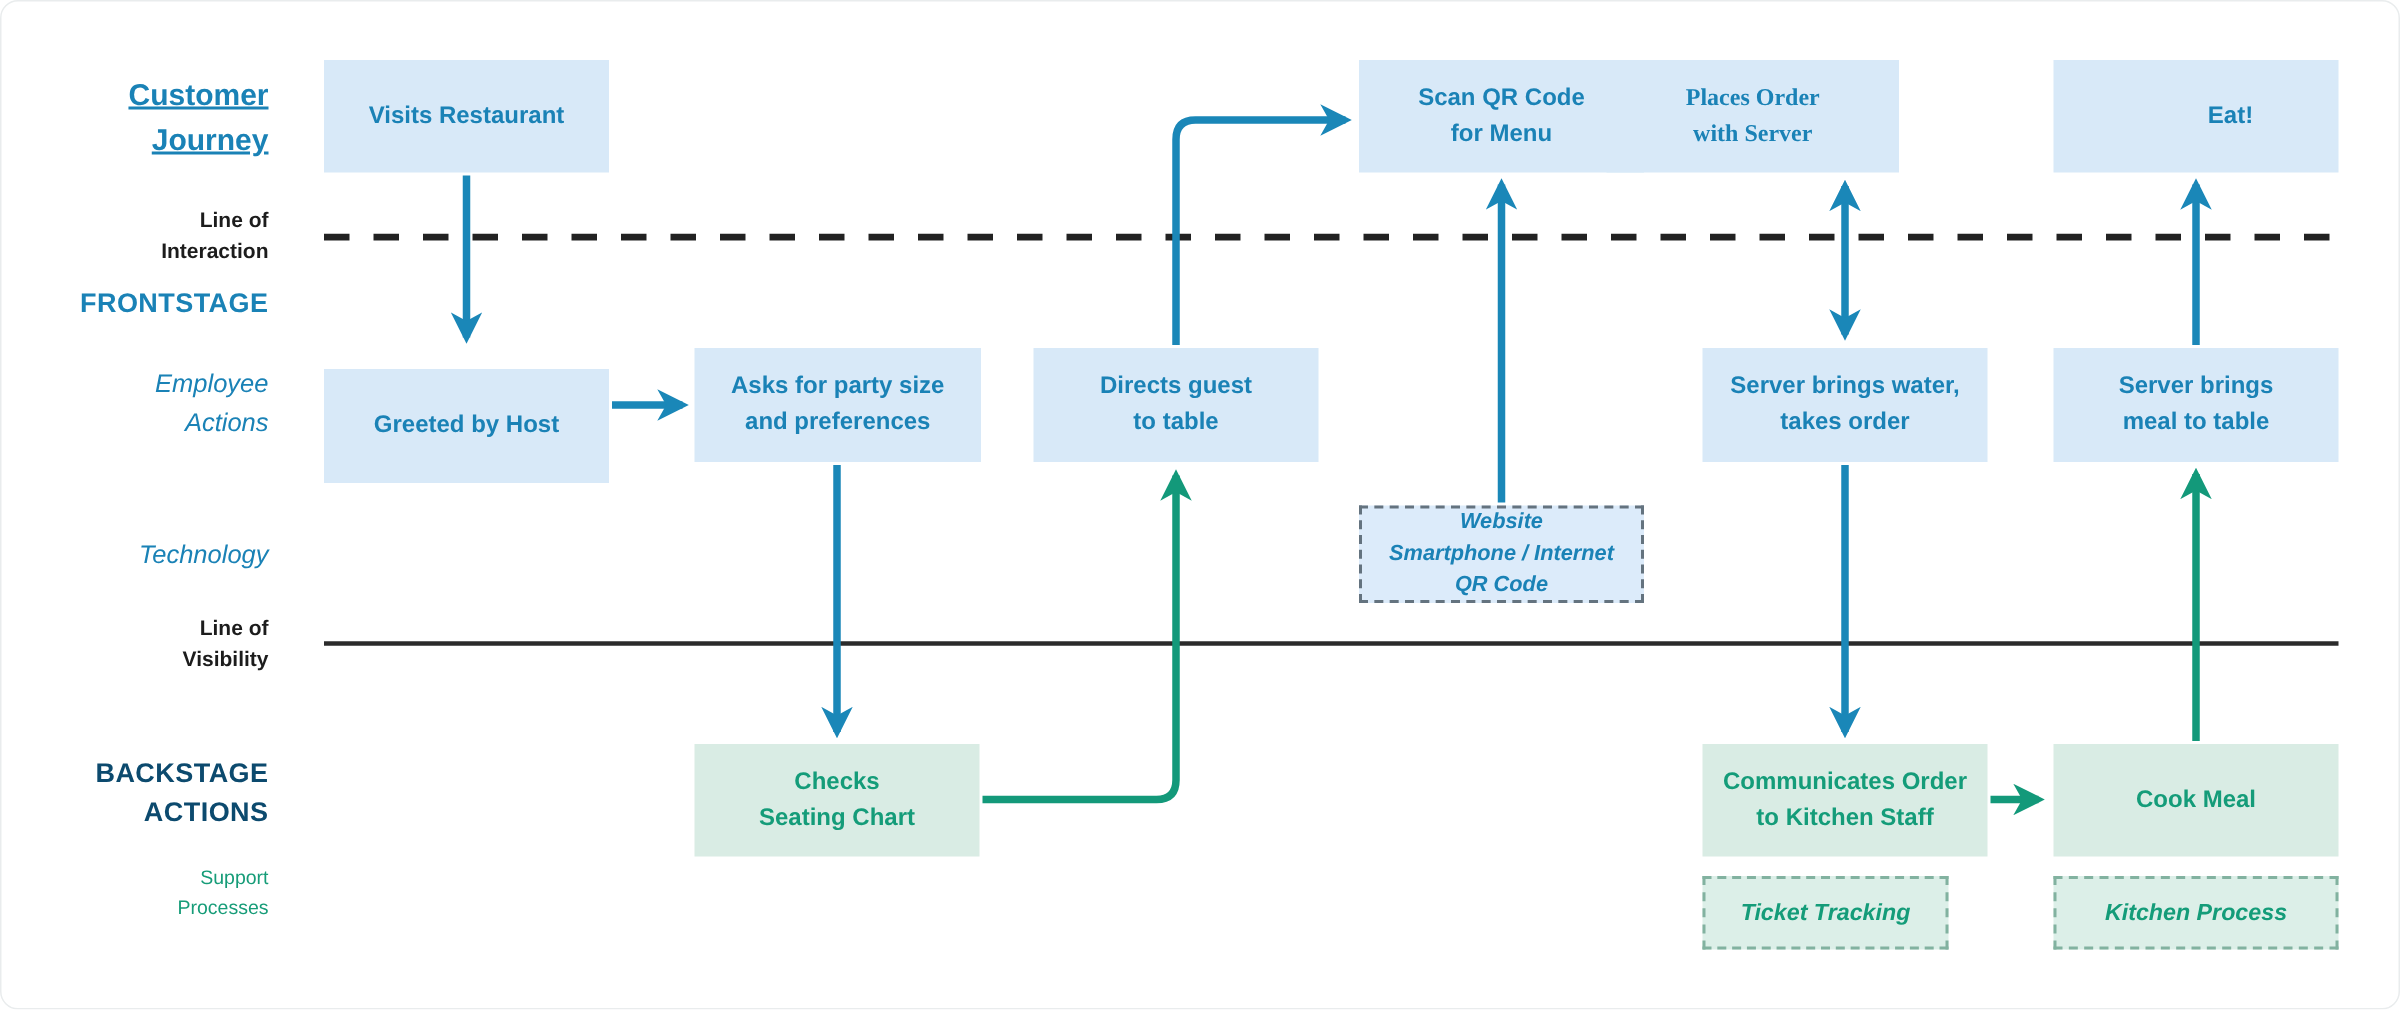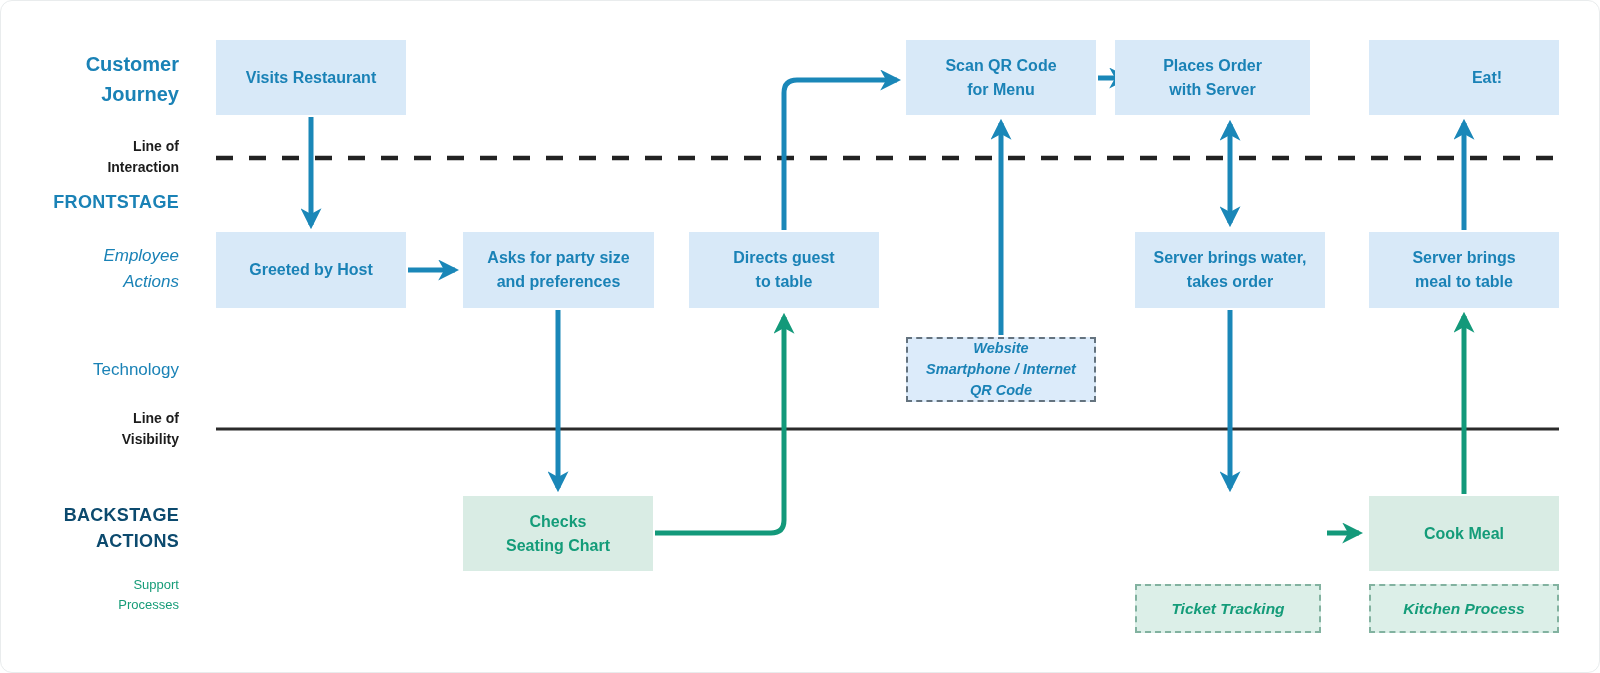--- a/index.html
+++ b/index.html
@@ -24,25 +24,25 @@
     width: 1600px; height: 673px;
   }
   
   .lane-label {
     position: absolute;
     left: 0;
     width: 178px;
     text-align: right;
     white-space: pre-line;
   }
-  .lbl-customer   { top: 48px;  font-size: 20px; font-weight: 700; color: #1a82b6; line-height: 1.5; }
+  .lbl-customer   { top: 48px;  font-size: 20px; font-weight: 700; color: #1a82b6; line-height: 1.5; text-decoration: underline; }
   .lbl-interaction{ top: 135px; font-size: 14px; font-weight: 700; color: #1c1c1c; line-height: 1.5; }
   .lbl-frontstage { top: 191px; font-size: 18px; font-weight: 700; color: #1a82b6; letter-spacing: .3px; }
   .lbl-employee   { top: 242px; font-size: 17px; font-style: italic; color: #1a82b6; line-height: 1.5; }
-  .lbl-technology { top: 359px; font-size: 17px; color: #1a82b6; }
+  .lbl-technology { top: 359px; font-size: 17px; font-style: italic; color: #1a82b6; }
   .lbl-visibility { top: 407px; font-size: 14px; font-weight: 700; color: #1c1c1c; line-height: 1.5; }
   .lbl-backstage  { top: 501px; font-size: 18px; font-weight: 700; color: #0c4a6e; line-height: 1.45; letter-spacing: .3px; }
   .lbl-support    { top: 574px; font-size: 13px; color: #169c78; line-height: 1.55; }
   
   .node {
     position: absolute;
     box-sizing: border-box;
     display: flex;
     align-items: center;
     justify-content: center;
@@ -59,32 +59,32 @@
     font-style: italic; font-size: 14.5px; line-height: 1.45;
   }
   .support-node {
     background: #dcefe8; color: #149c79;
     border: 2px dashed #82b2a0;
     font-style: italic; font-size: 15.5px;
   }
   
   .n-visits   { left: 215px;  top: 39px;  width: 190px; height: 75px; }
   .n-scanqr   { left: 905px;  top: 39px;  width: 190px; height: 75px; }
-  .n-places   { left: 1114px; top: 39px;  width: 195px; height: 75px; }
+  .n-places   { left: 1070px; top: 39px;  width: 195px; height: 75px; font-family: Liberation Serif, serif; }
   .n-eat      { left: 1368px; top: 39px;  width: 190px; height: 75px; padding-left: 46px; }
-  .n-greeted  { left: 215px;  top: 231px; width: 190px; height: 76px; }
+  .n-greeted  { left: 215px;  top: 245px; width: 190px; height: 76px; }
   .n-asks     { left: 462px;  top: 231px; width: 191px; height: 76px; }
   .n-directs  { left: 688px;  top: 231px; width: 190px; height: 76px; }
   .n-water    { left: 1134px; top: 231px; width: 190px; height: 76px; }
   .n-meal     { left: 1368px; top: 231px; width: 190px; height: 76px; }
   .n-tech     { left: 905px;  top: 336px; width: 190px; height: 65px; }
   .n-seating  { left: 462px;  top: 495px; width: 190px; height: 75px; }
   .n-comms    { left: 1134px; top: 495px; width: 190px; height: 75px; }
   .n-cook     { left: 1368px; top: 495px; width: 190px; height: 75px; }
-  .n-ticket   { left: 1134px; top: 583px; width: 186px; height: 49px; }
+  .n-ticket   { left: 1134px; top: 583px; width: 164px; height: 49px; }
   .n-kitchen  { left: 1368px; top: 583px; width: 190px; height: 49px; }
 </style>
 </head>
 <body>
 
 <div id="canvas">
 
   <svg id="wires" viewBox="0 0 1600 673" xmlns="http://www.w3.org/2000/svg">
     <defs>
       <marker id="arrow-blue" viewBox="0 0 10 10" refX="8" refY="5" markerWidth="4.2" markerHeight="4.2" orient="auto-start-reverse">
@@ -145,18 +145,20 @@
 takes order</div>
   <div class="node blue-node n-meal">Server brings
 meal to table</div>
 
   <div class="node tech-node n-tech">Website
 Smartphone / Internet
 QR Code</div>
 
   <div class="node green-node n-seating">Checks
 Seating Chart</div>
+  <div class="node green-node n-comms">Communicates Order
+to Kitchen Staff</div>
   <div class="node green-node n-cook">Cook Meal</div>
 
   <div class="node support-node n-ticket">Ticket Tracking</div>
   <div class="node support-node n-kitchen">Kitchen Process</div>
 
 </div>
 
 </body></html>

